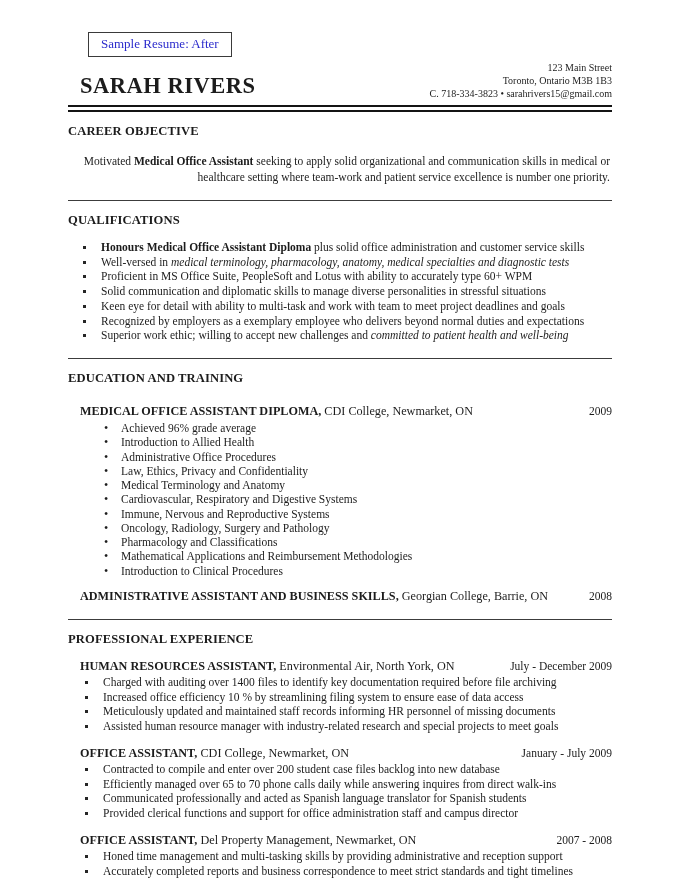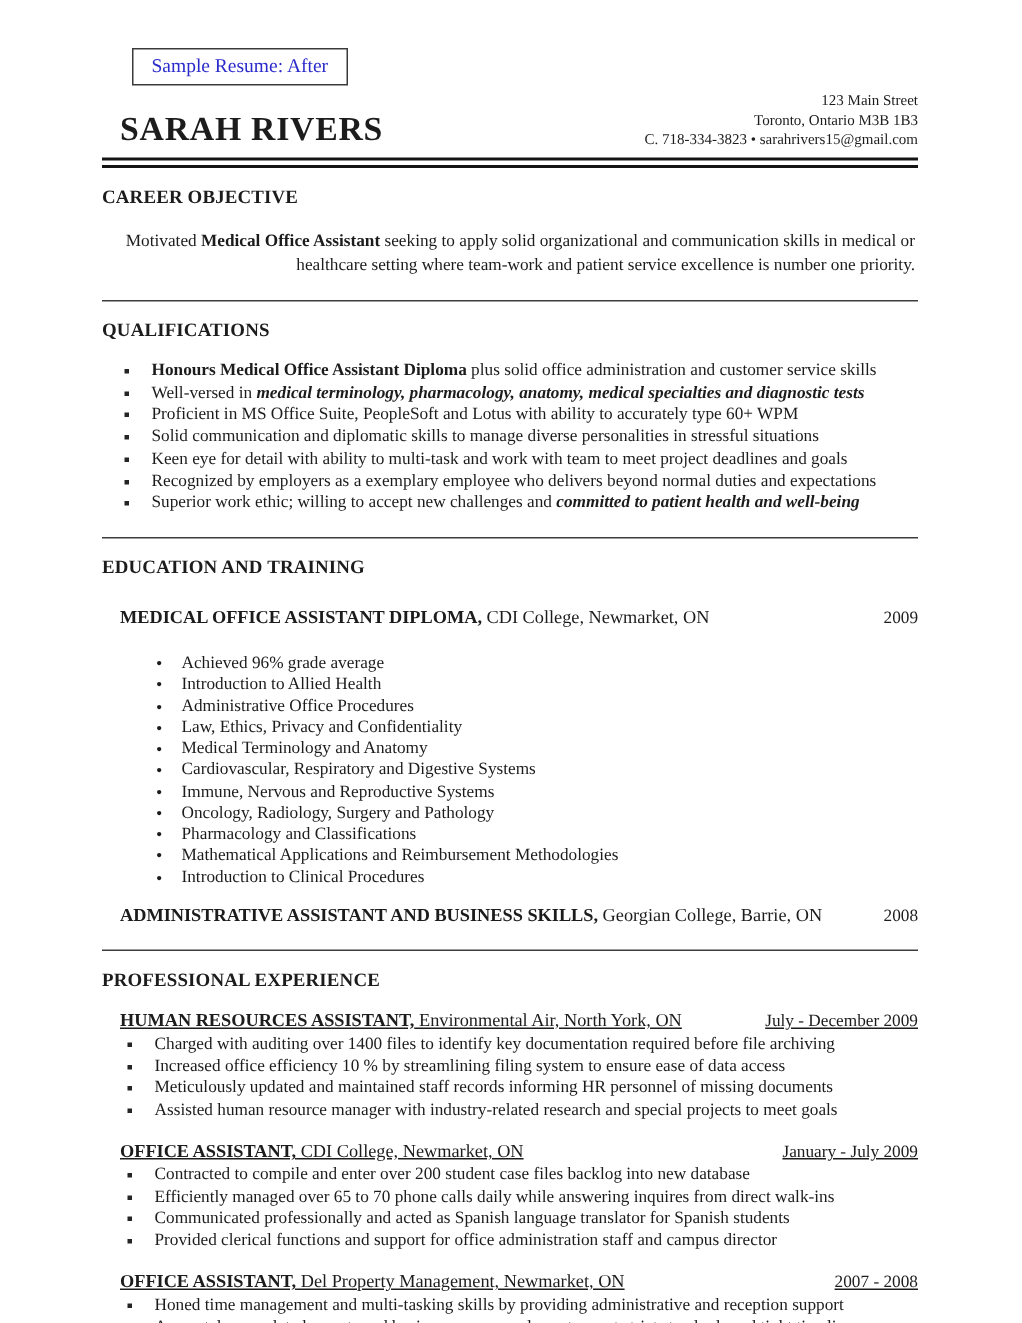--- a/index.html
+++ b/index.html
@@ -44,57 +44,57 @@
     font-family: Liberation Serif, serif;
   }
 
   .objective-par {
     margin: 15px 2px 0 14px;
     line-height: 1.32;
     text-align: right;
   }
 
   .b { font-weight: bold; }
-  .i { font-style: italic; font-weight: bold; }
+  .i { font-style: italic; }
 
   ul { list-style: none; }
   li { position: relative; line-height: 1.285; }
 
   
   .q-list { margin-top: 12px; }
   .q-list li { padding-left: 33px; }
   .q-list li::before {
     content: ""; position: absolute; left: 15px; top: 6px;
     width: 3px; height: 3px; background: #252525;
   }
   .x-list { margin-top: 1px; }
   .x-list li { padding-left: 35px; }
   .x-list li::before {
     content: ""; position: absolute; left: 17px; top: 6px;
     width: 3px; height: 3px; background: #252525;
   }
 
   
-  .e-list { margin-top: 16px; margin-bottom: 2px; }
+  .e-list { margin-top: 2px; margin-bottom: 2px; }
   .e-list li { padding-left: 53px; line-height: 1.24; }
   .e-list li::before {
     content: "\2022"; position: absolute; left: 36px; top: 0;
     font-size: 12px;
   }
 
   
   .entry-head {
     display: flex; justify-content: space-between; align-items: baseline;
     padding-left: 12px; margin-top: 18px;
   }
   .entry-title { font-size: 12.2px; }
   .entry-title .b { font-size: 12.2px; }
   .entry-date { white-space: nowrap; padding-left: 10px; text-align: right; }
 
-  .exp-entry .entry-head { margin-top: 12px; text-decoration: underline; }
+  .exp-entry .entry-head { margin-top: 12px; }
   .edu-entry-2 .entry-head { margin-top: 11px; }
 </style>
 </head>
 <body>
 
 <div class="page">
 
   
   <div class="sample-box" style="color: rgb(43, 43, 204);">Sample Resume: After</div>
 

